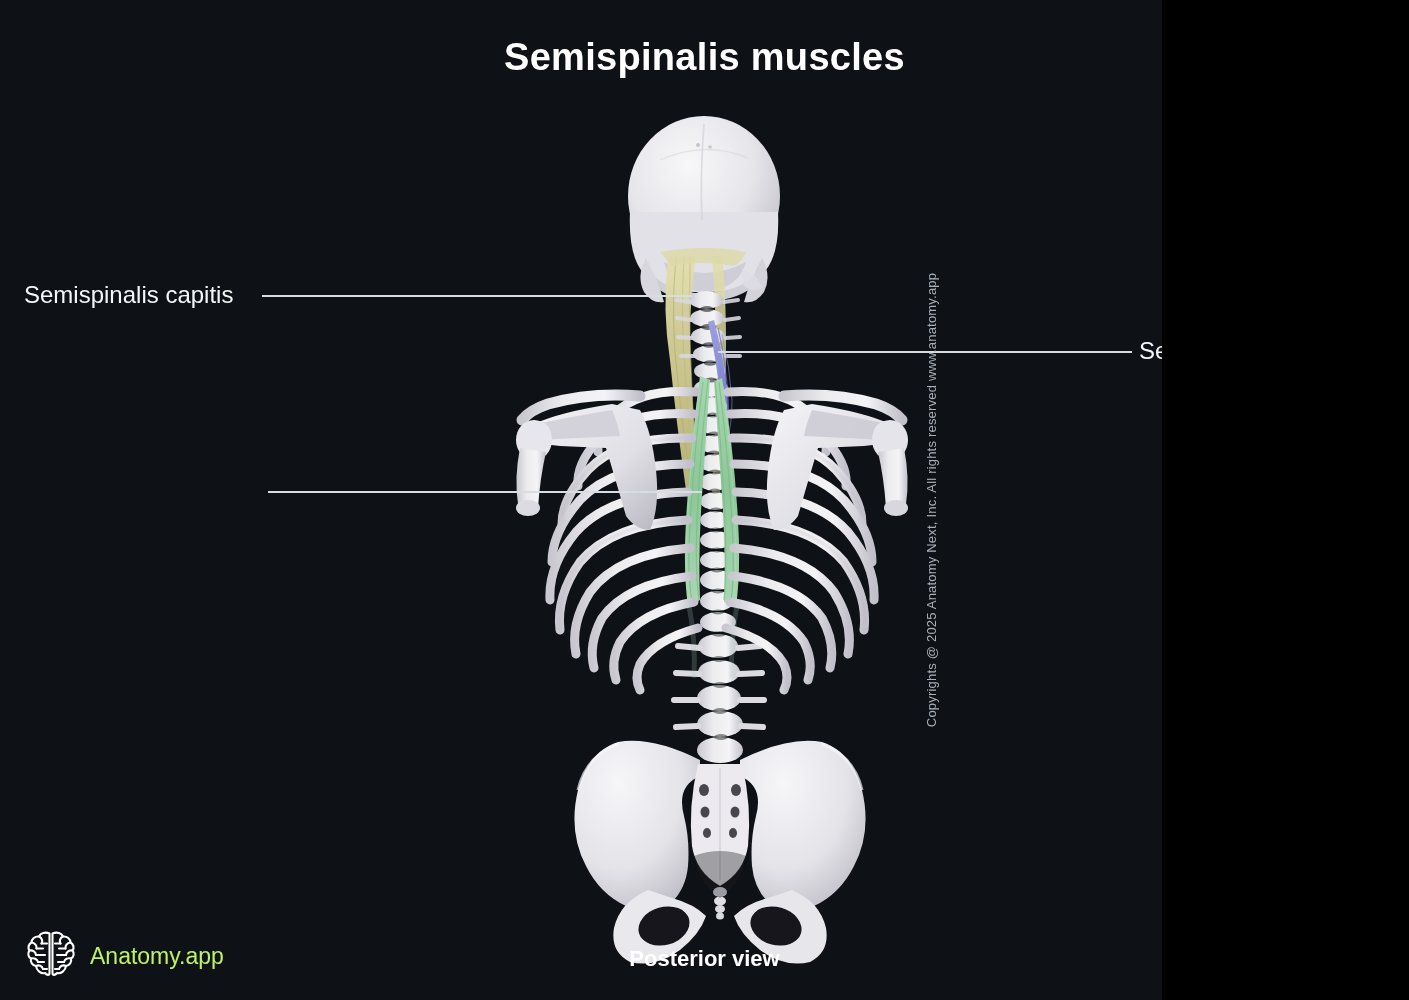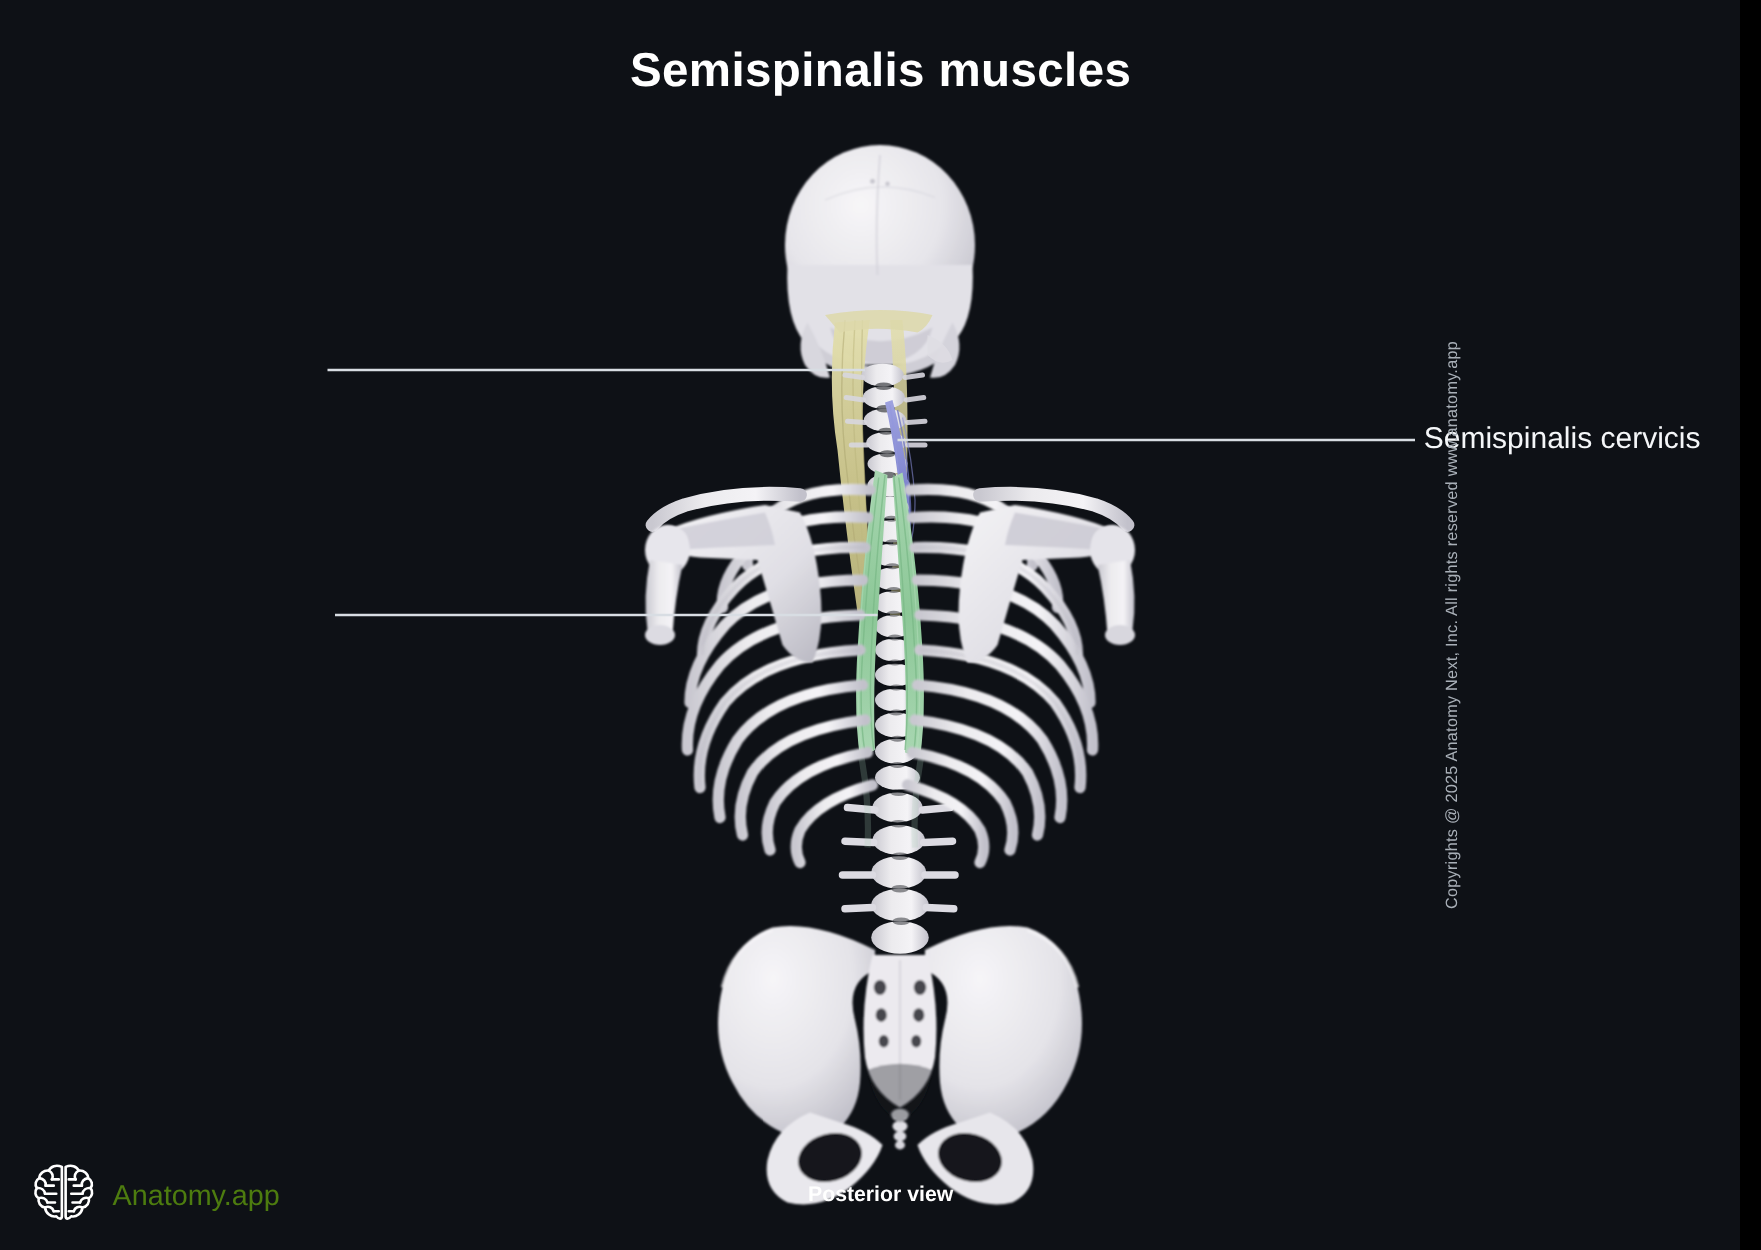--- a/index.html
+++ b/index.html
@@ -4,21 +4,21 @@
 <style>
   * { margin:0; padding:0; box-sizing:border-box; }
   html,body { background:#000; }
   body {
     width:1409px; height:1000px;
     font-family:"Liberation Sans", sans-serif;
     overflow:hidden;
   }
   #page {
     position:relative;
-    width:1392px; height:1000px;
+    width:1162px; height:1000px;
     background:#0e1116;
     overflow:hidden;
   }
 
   
   #title {
     position:absolute; top:36px; left:0; width:1409px;
     text-align:center;
     font-size:38px; font-weight:700; letter-spacing:.3px;
     color:#ffffff;
@@ -37,38 +37,38 @@
     position:absolute; height:2px;
     background:#d8dde3;
   }
   #leader-capitis  { left:262px; top:295px; width:430px; }
   #leader-thoracis { left:268px; top:491px; width:434px; }
   #leader-cervicis { left:718px; top:351px; width:414px; }
 
   
   #caption {
     position:absolute; top:946px; left:0; width:1409px;
-    text-align:center; font-size:17px; font-weight:600; color:#ffffff;
+    text-align:center; font-size:22px; font-weight:600; color:#ffffff;
   }
 
   
   #copyright {
     position:absolute; right:4px; top:500px;
     transform:translateY(-50%) rotate(-90deg);
     transform-origin:center center;
     font-size:13px; color:#a9b0b8; white-space:nowrap;
     letter-spacing:.2px;
   }
 
   
   #logo {
     position:absolute; left:26px; top:928px;
     display:flex; align-items:center; gap:14px;
   }
-  #logo-text { font-size:23px; color:#4d7c0f; font-weight:400; }
+  #logo-text { font-size:23px; color:#bef264; font-weight:400; }
 
   
   #figure {
     position:absolute; left:0; top:0; width:1409px; height:1000px;
     pointer-events:none;
   }
 </style>
 </head>
 <body>
 
@@ -372,20 +372,21 @@
       <path d="M822 744 Q854 756 862 790" stroke="#f6f5f8" stroke-width="3" fill="none" opacity=".7"></path>
     </g>
   </svg>
 
   <div id="title">Semispinalis muscles</div>
 
   <div class="leader" id="leader-capitis"></div>
   <div class="leader" id="leader-thoracis"></div>
   <div class="leader" id="leader-cervicis"></div>
 
+  <div class="label" id="label-capitis">Semispinalis capitis</div>
   <div class="label" id="label-cervicis">Semispinalis cervicis</div>
 
   <div id="caption">Posterior view</div>
 
   <div id="copyright">Copyrights @ 2025 Anatomy Next, Inc. All rights reserved www.anatomy.app</div>
 
   <div id="logo">
     <span>
       <svg width="50" height="52" viewBox="0 0 50 52" fill="none" stroke="#ffffff" stroke-width="2.1" stroke-linecap="round" stroke-linejoin="round">
         <path d="M23.5 5.5 C19 3.5 14.5 5 13 8.5 C9 8 5.5 11 5.5 14.5

